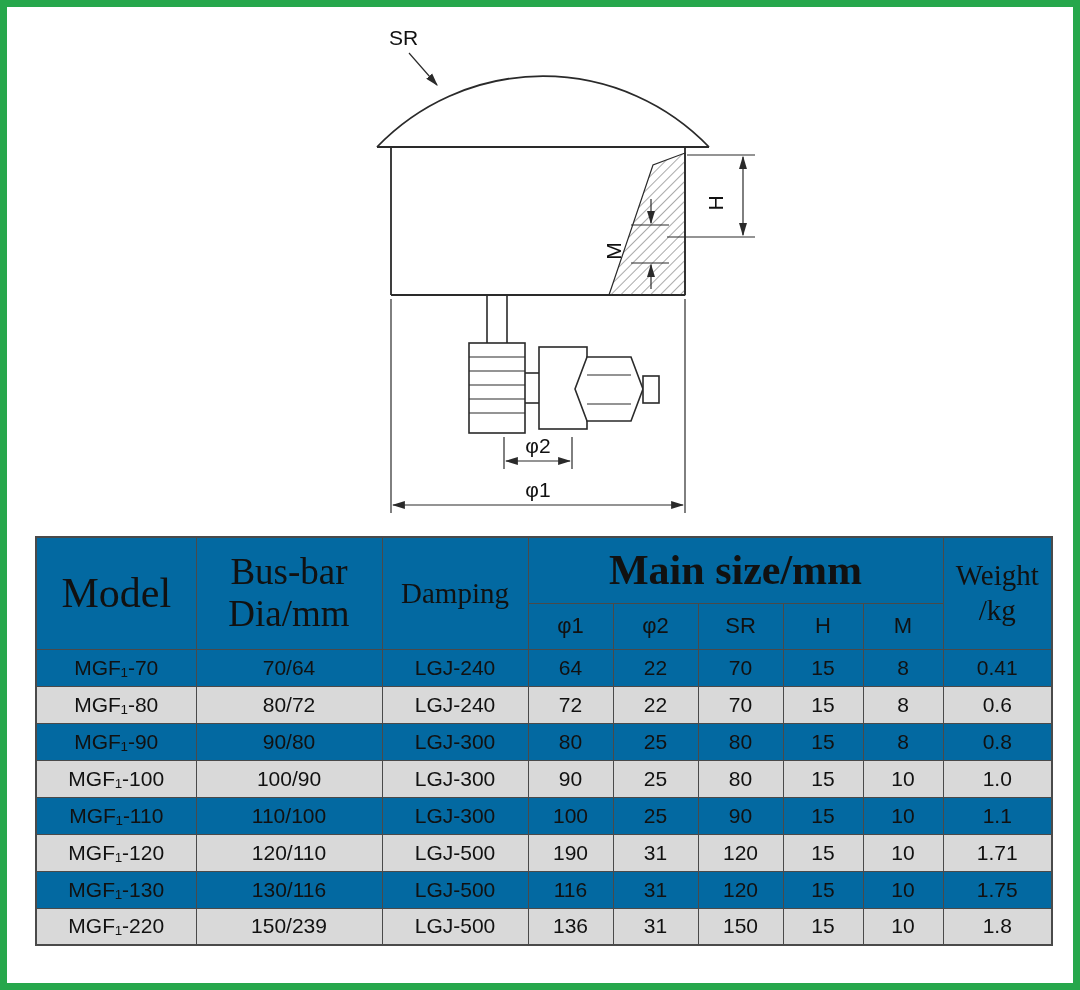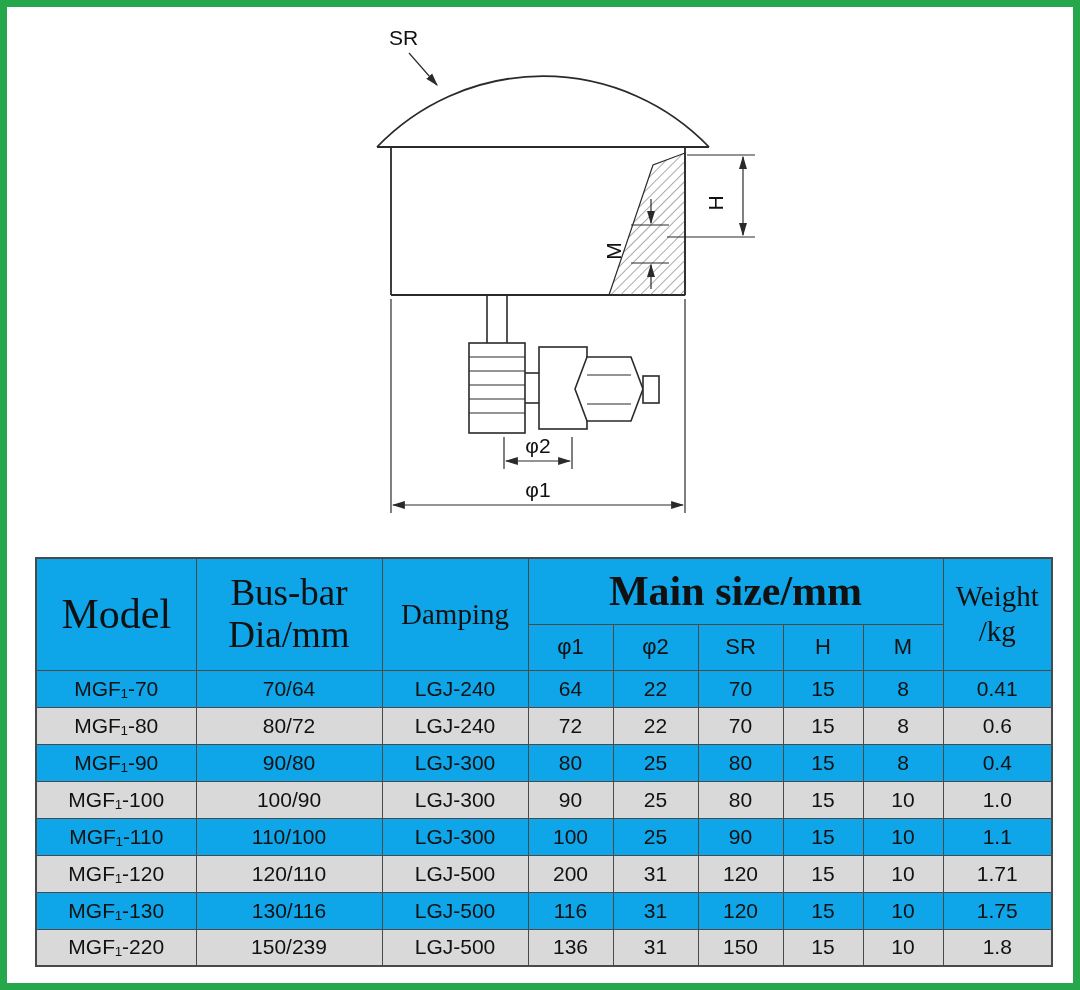--- a/index.html
+++ b/index.html
@@ -19,26 +19,26 @@
     left: 0;
   }
   svg text {
     font-family: "Liberation Sans", sans-serif;
     font-size: 21px;
     fill: #111111;
   }
   table.spec {
     position: absolute;
     left: 28px;
-    top: 550px;
+    top: 529px;
     width: 1016px;
     border-collapse: collapse;
     table-layout: fixed;
     border: 2px solid #4a4a4a;
-    background: #0ea5e9;
+    background: #0369a1;
   }
   .spec th, .spec td {
     border: 1px solid #4a4a4a;
     text-align: center;
     vertical-align: middle;
     padding: 0;
     color: #111111;
     overflow: hidden;
   }
   .hr1 { height: 66px; }
@@ -195,21 +195,21 @@
       </tr>
       <tr>
         <td>MGF₁-90</td>
         <td>90/80</td>
         <td>LGJ-300</td>
         <td>80</td>
         <td>25</td>
         <td>80</td>
         <td>15</td>
         <td>8</td>
-        <td>0.4</td>
+        <td>0.8</td>
       </tr>
       <tr>
         <td>MGF₁-100</td>
         <td>100/90</td>
         <td>LGJ-300</td>
         <td>90</td>
         <td>25</td>
         <td>80</td>
         <td>15</td>
         <td>10</td>
@@ -223,21 +223,21 @@
         <td>25</td>
         <td>90</td>
         <td>15</td>
         <td>10</td>
         <td>1.1</td>
       </tr>
       <tr>
         <td>MGF₁-120</td>
         <td>120/110</td>
         <td>LGJ-500</td>
-        <td>200</td>
+        <td>190</td>
         <td>31</td>
         <td>120</td>
         <td>15</td>
         <td>10</td>
         <td>1.71</td>
       </tr>
       <tr>
         <td>MGF₁-130</td>
         <td>130/116</td>
         <td>LGJ-500</td>

